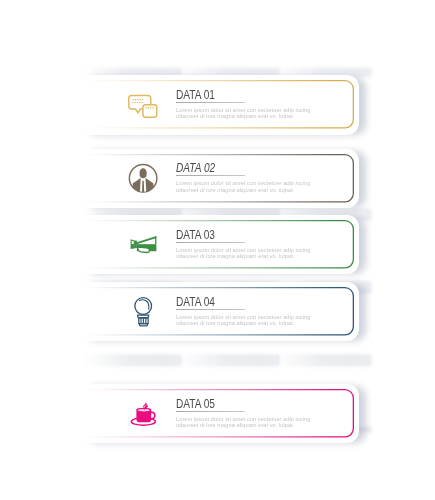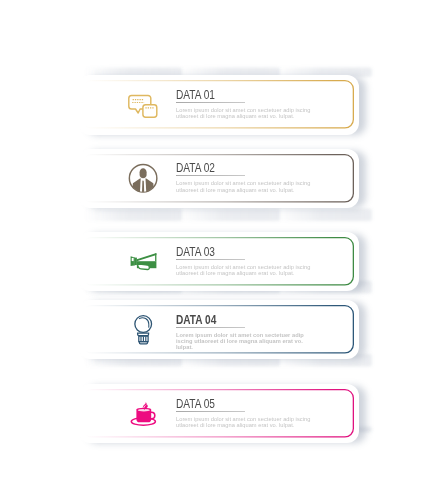--- a/index.html
+++ b/index.html
@@ -72,21 +72,21 @@
           <rect x="19.9" y="19.7" width="13.9" height="12.5" rx="2.7" fill="#fff" stroke="#dfb860" stroke-width="1.45"></rect>
           <g stroke="#dfb860" stroke-width="1.15" stroke-linecap="butt" stroke-dasharray="1.3 1.0">
             <path d="M22.4 22.8h8.4"></path>
           </g>
         </svg>
       </div>
       <div class="title">DATA 01</div>
       <div class="rule"></div>
       <div class="bdy">Lorem ipsum dolor sit amet con sectetuer adip iscing utlaoreet di lore magna aliquam erat vo. lulpat.</div>
     </div>
-    <div class="card" style="top: 153.8px;">
+    <div class="card" style="top: 153.8px; font-style: italic;">
       <div class="plate"></div>
       <svg class="brd" viewBox="0 0 272 48.6" preserveAspectRatio="none">
         <defs>
           <linearGradient id="bg1" x1="0" y1="0" x2="1" y2="0">
             <stop offset="0.01" stop-color="#6d625b" stop-opacity="0"></stop>
             <stop offset="0.14" stop-color="#6d625b" stop-opacity="0.12"></stop>
             <stop offset="0.52" stop-color="#6d625b" stop-opacity="0.49"></stop>
             <stop offset="0.93" stop-color="#6d625b" stop-opacity="1"></stop>
           </linearGradient>
         </defs>
@@ -106,21 +106,21 @@
             <path d="M17.3 20.2h5.6l-2.8 3.1z" fill="#fff"></path>
             <path d="M17.75 20.3l-1 16.7h2.15l.55-16.7z" fill="#fff"></path>
             <path d="M22.45 20.3l1 16.7h-2.15l-.55-16.7z" fill="#fff"></path>
           </g>
         </svg>
       </div>
       <div class="title">DATA 02</div>
       <div class="rule"></div>
       <div class="bdy">Lorem ipsum dolor sit amet con sectetuer adip iscing utlaoreet di lore magna aliquam erat vo. lulpat.</div>
     </div>
-    <div class="card" style="top: 237px;">
+    <div class="card" style="top: 220px;">
       <div class="plate"></div>
       <svg class="brd" viewBox="0 0 272 48.6" preserveAspectRatio="none">
         <defs>
           <linearGradient id="bg2" x1="0" y1="0" x2="1" y2="0">
             <stop offset="0.01" stop-color="#3f8b45" stop-opacity="0"></stop>
             <stop offset="0.14" stop-color="#3f8b45" stop-opacity="0.12"></stop>
             <stop offset="0.52" stop-color="#3f8b45" stop-opacity="0.49"></stop>
             <stop offset="0.93" stop-color="#3f8b45" stop-opacity="1"></stop>
           </linearGradient>
         </defs>
@@ -137,21 +137,21 @@
             <path d="M11.9 15.6h2v7.5h-2z"></path>
           </g>
           <path d="M8.7 15.9h1.9v3.2H8.7z" fill="#fff"></path>
           <path d="M15.5 22.3c-.8.4-1 1.4-.5 2.1l.7 1.1c.5.8 1.3 1.3 2.2 1.4l6.6.6c1.1.1 2-.8 1.8-1.9l-.2-1.1c-.1-.7-.7-1.2-1.4-1.3l-8.1-1c-.4 0-.8 0-1.1.1z" fill="#fff" stroke="#3c8f43" stroke-width="1.3"></path>
         </svg>
       </div>
       <div class="title">DATA 03</div>
       <div class="rule"></div>
       <div class="bdy">Lorem ipsum dolor sit amet con sectetuer adip iscing utlaoreet di lore magna aliquam erat vo. lulpat.</div>
     </div>
-    <div class="card" style="top: 305px; font-weight: bold;">
+    <div class="card" style="top: 287px;">
       <div class="plate"></div>
       <svg class="brd" viewBox="0 0 272 48.6" preserveAspectRatio="none">
         <defs>
           <linearGradient id="bg3" x1="0" y1="0" x2="1" y2="0">
             <stop offset="0.01" stop-color="#2e5879" stop-opacity="0"></stop>
             <stop offset="0.14" stop-color="#2e5879" stop-opacity="0.12"></stop>
             <stop offset="0.52" stop-color="#2e5879" stop-opacity="0.49"></stop>
             <stop offset="0.93" stop-color="#2e5879" stop-opacity="1"></stop>
           </linearGradient>
         </defs>

